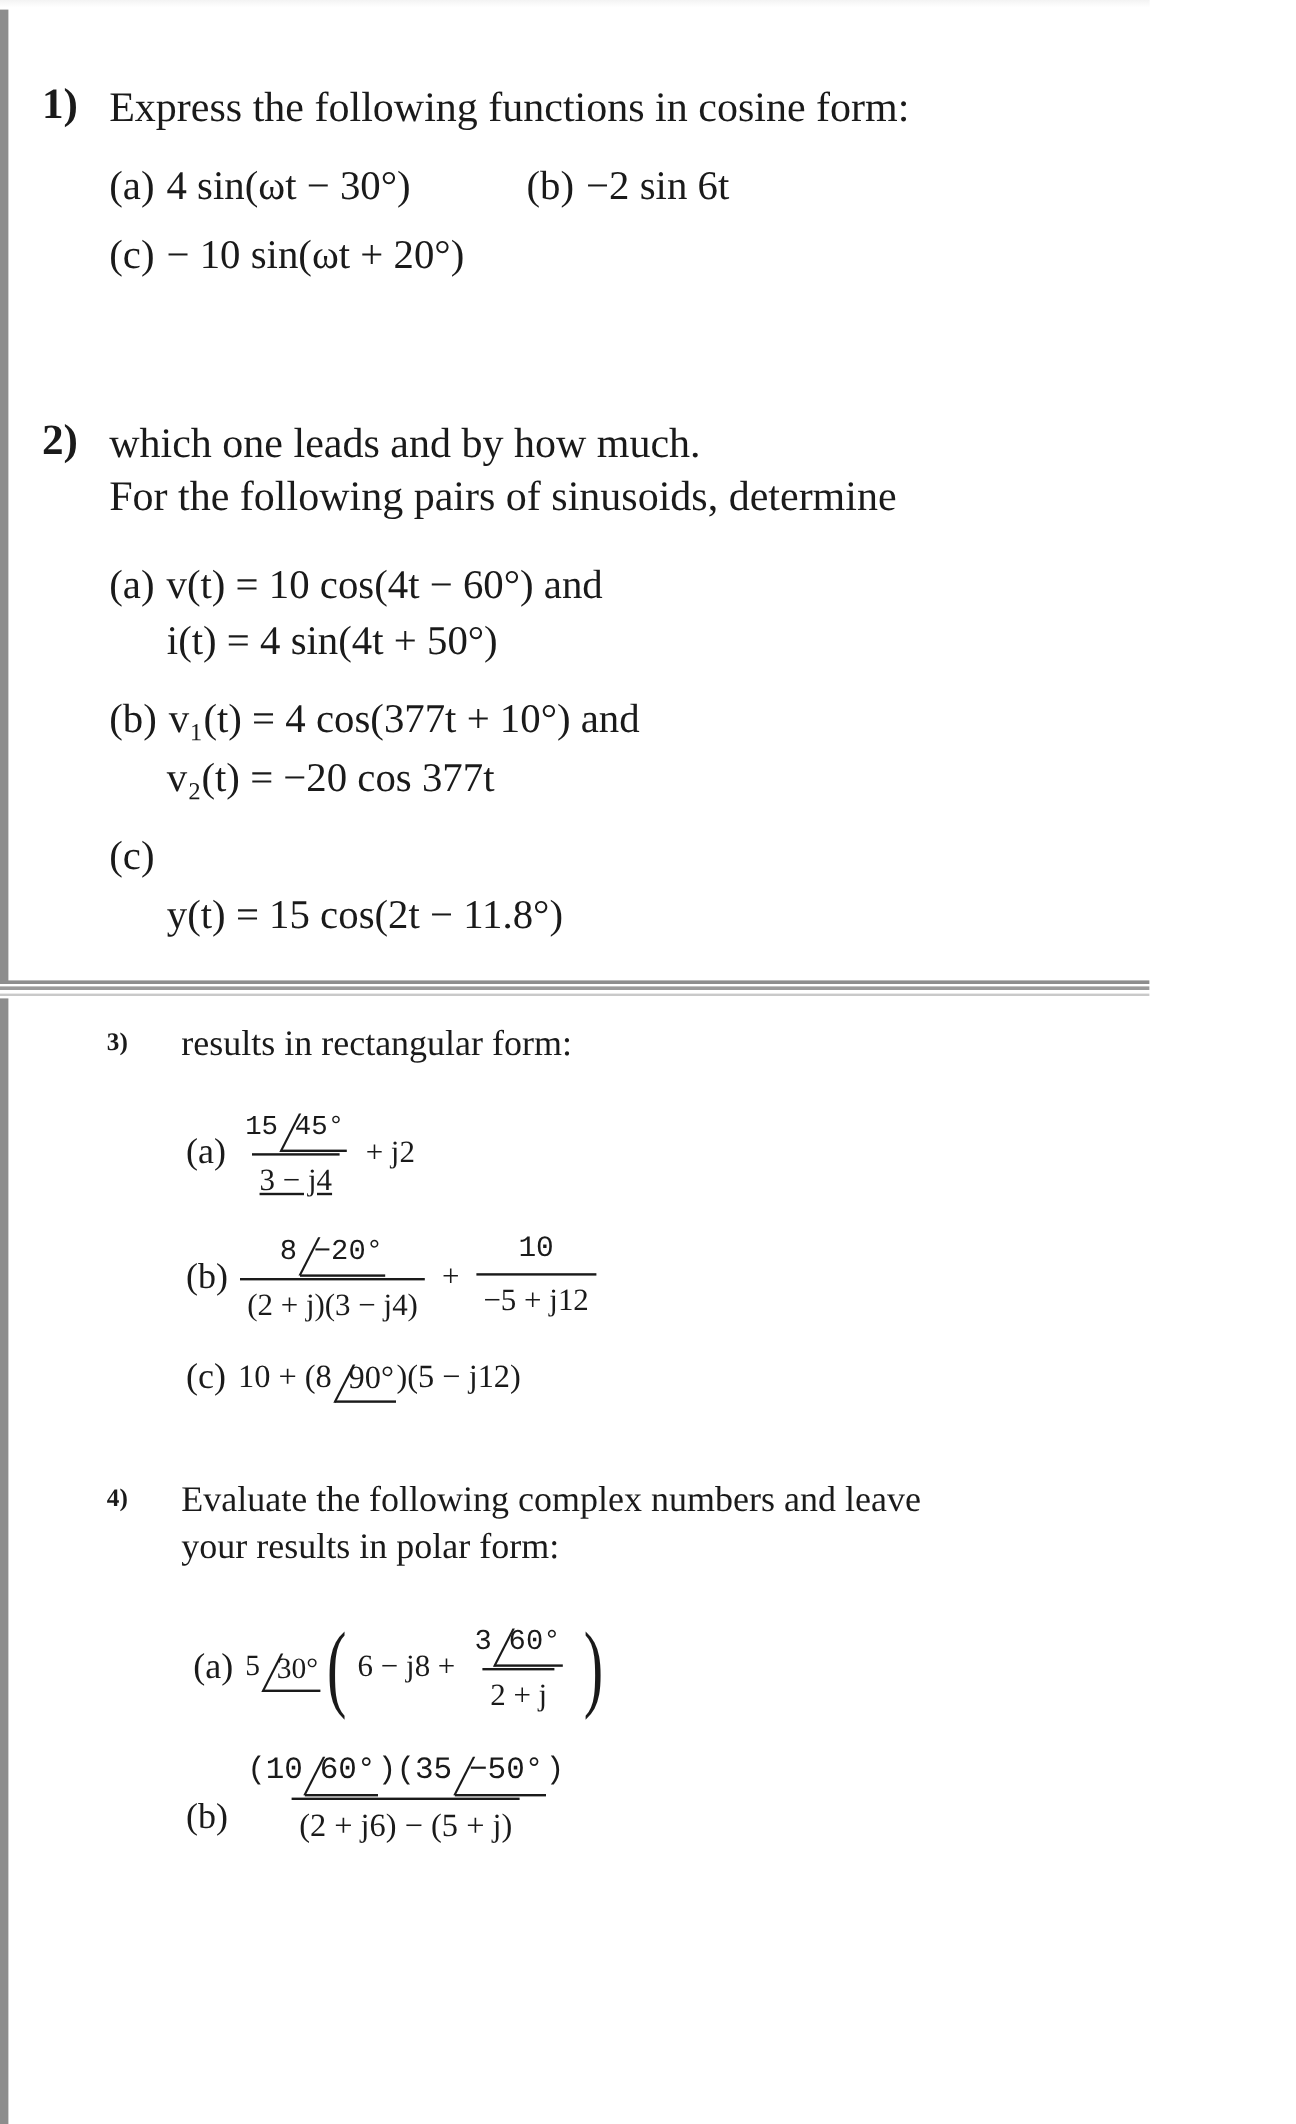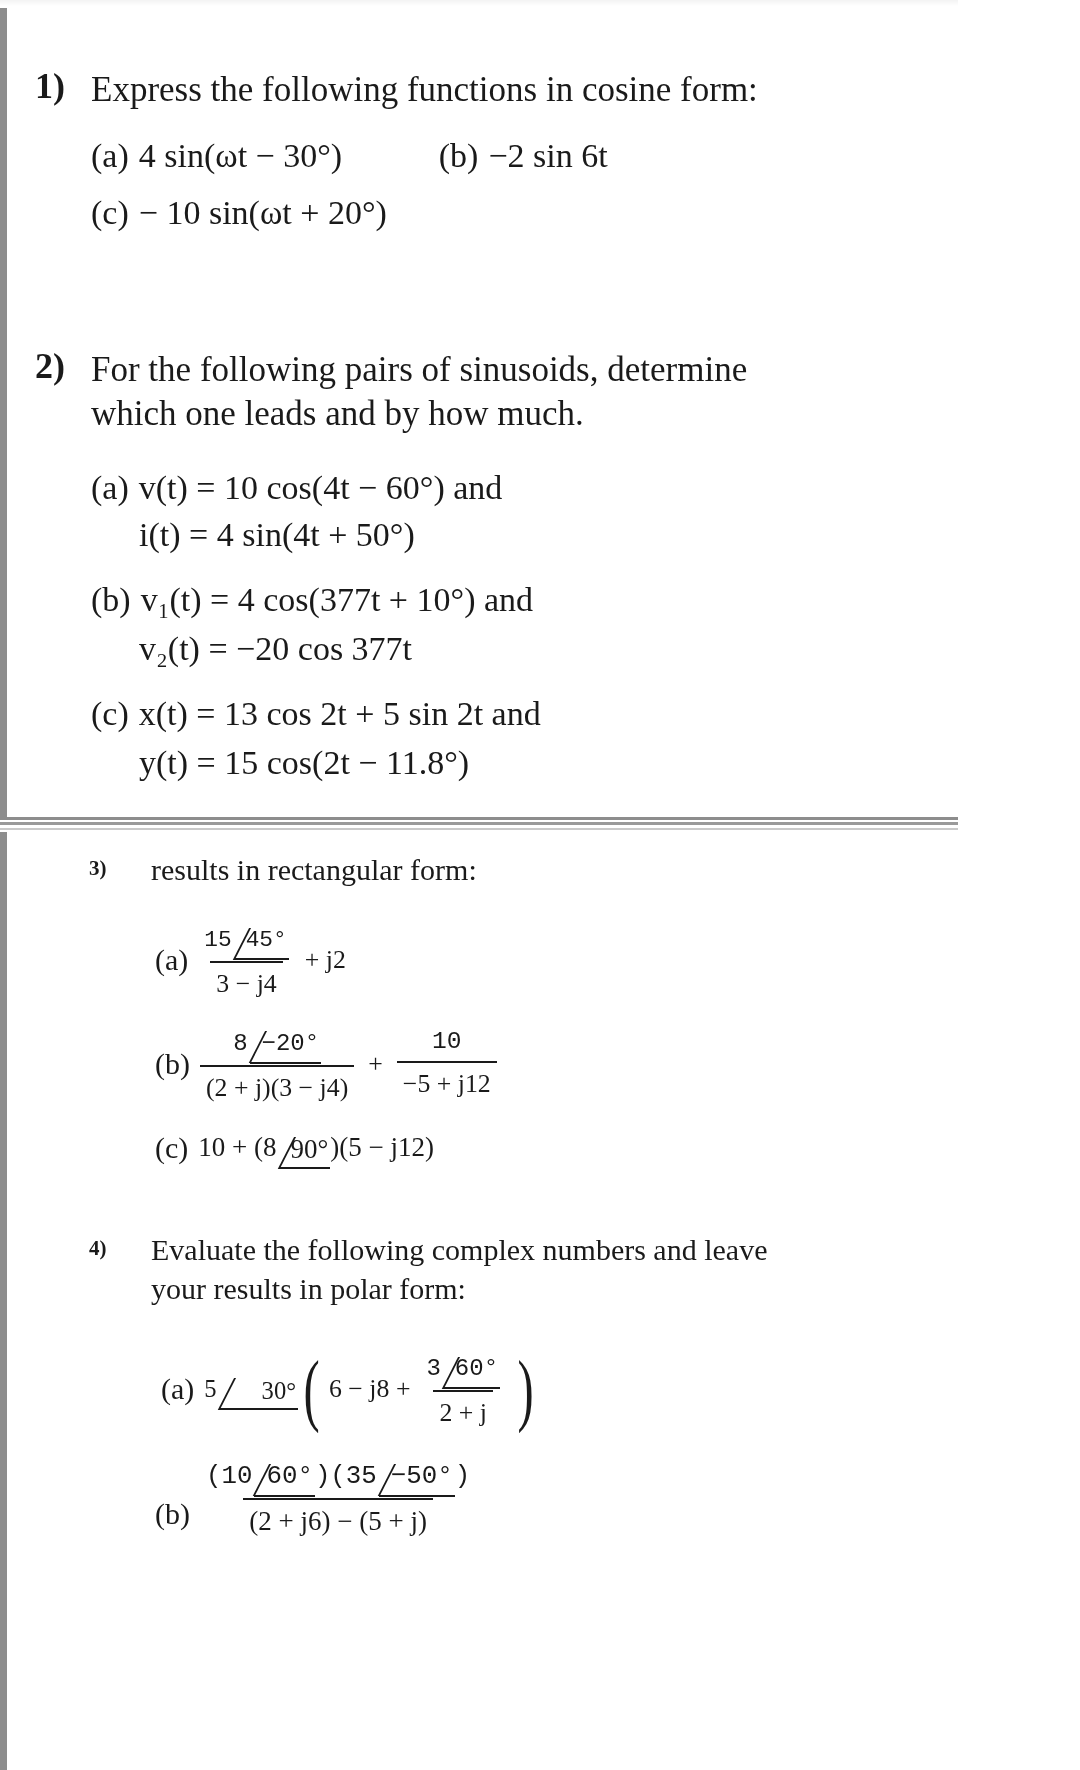--- a/index.html
+++ b/index.html
@@ -218,43 +218,42 @@
         <div class="eqrow-u" style="margin-top:6px; display:flex;">
           <span style="padding-right:10px;">(c)</span>
           <span>− 10 sin(ωt + 20°)</span>
         </div>
       </div>
     </div>
 
     <div class="prob-u" style="top:340px; left:28px; width:910px;">
       <div class="num-u">2)</div>
       <div class="body-u">
+        <div class="stmt-u">which one leads and by how much.</div>
         <div class="stmt-u">For the following pairs of sinusoids, determine</div>
-        <div class="stmt-u">which one leads and by how much.</div>
 
         <div style="margin-top:26px;">
           <div class="eqrow-u" style="display:flex;">
             <span style="padding-right:10px;">(a)</span>
             <span>v(t)  =  10 cos(4t − 60°) and</span>
           </div>
           <div class="eqrow-u indent" style="margin-top:-4px;">i(t)  =  4 sin(4t + 50°)</div>
         </div>
 
         <div style="margin-top:14px;">
           <div class="eqrow-u" style="display:flex;">
             <span style="padding-right:10px;">(b)</span>
             <span>v₁(t)  =  4 cos(377t + 10°) and</span>
           </div>
           <div class="eqrow-u indent" style="margin-top:-2px;">v₂(t)  =  −20 cos 377t</div>
         </div>
 
         <div style="margin-top:14px;">
           <div class="eqrow-u" style="display:flex;">
             <span style="padding-right:10px;">(c)</span>
-            <span>x(t)  =  13 cos 2t + 5 sin 2t and</span>
           </div>
           <div class="eqrow-u indent" style="margin-top:-2px;">y(t)  =  15 cos(2t − 11.8°)</div>
         </div>
       </div>
     </div>
   </div>
 
   <div class="scan-divider">
     <div class="bar-a"></div>
     <div class="bar-b"></div>
@@ -266,21 +265,21 @@
       <div class="num-l">3)</div>
       <div class="body-l">
         <div>results in rectangular form:</div>
 
         <div class="inline-eq" style="margin-top:30px; padding-left:4px;">
           <span class="lead">(a)</span>
           <span class="frac">
             <span class="nu">
               <span style="font-size:0.76em;">15</span><span class="ang"><span style="font-size:0.76em;">45°</span></span>
             </span>
-            <span class="de" style="font-size:0.86em;">3 − j4</span>
+            <span class="de" style="font-size:0.86em;text-decoration:underline;">3 − j4</span>
           </span>
           <span style="font-size:0.86em; padding-left:4px;">+ j2</span>
         </div>
 
         <div class="inline-eq" style="margin-top:22px; padding-left:4px;">
           <span class="lead">(b)</span>
           <span class="frac">
             <span class="nu">
               <span style="font-size:0.8em;">8</span><span class="ang"><span style="font-size:0.8em;">−20°</span></span>
             </span>
@@ -304,21 +303,21 @@
 
     <div class="prob-l" style="top:398px; left:82px; width:850px;">
       <div class="num-l">4)</div>
       <div class="body-l">
         <div>Evaluate the following complex numbers and leave</div>
         <div>your results in polar form:</div>
 
         <div class="inline-eq" style="margin-top:40px; padding-left:10px;">
           <span class="lead">(a)</span>
           <span style="font-size:0.82em; padding-left:6px;">5</span>
-            <span class="ang"><span style="font-size:0.82em;margin-left:31px;">30°</span></span>
+            <span class="ang"><span style="font-size:0.82em;">30°</span></span>
           <span class="bigparen">
             <span class="pl">(</span>
             <span style="font-size:0.86em; padding:0 4px;">6 − j8 +</span>
             <span class="frac">
               <span class="nu">
                 <span style="font-size:0.8em;">3</span><span class="ang"><span style="font-size:0.8em;">60°</span></span>
               </span>
               <span class="de" style="font-size:0.86em;">2 + j</span>
             </span>
             <span class="pr">)</span>

